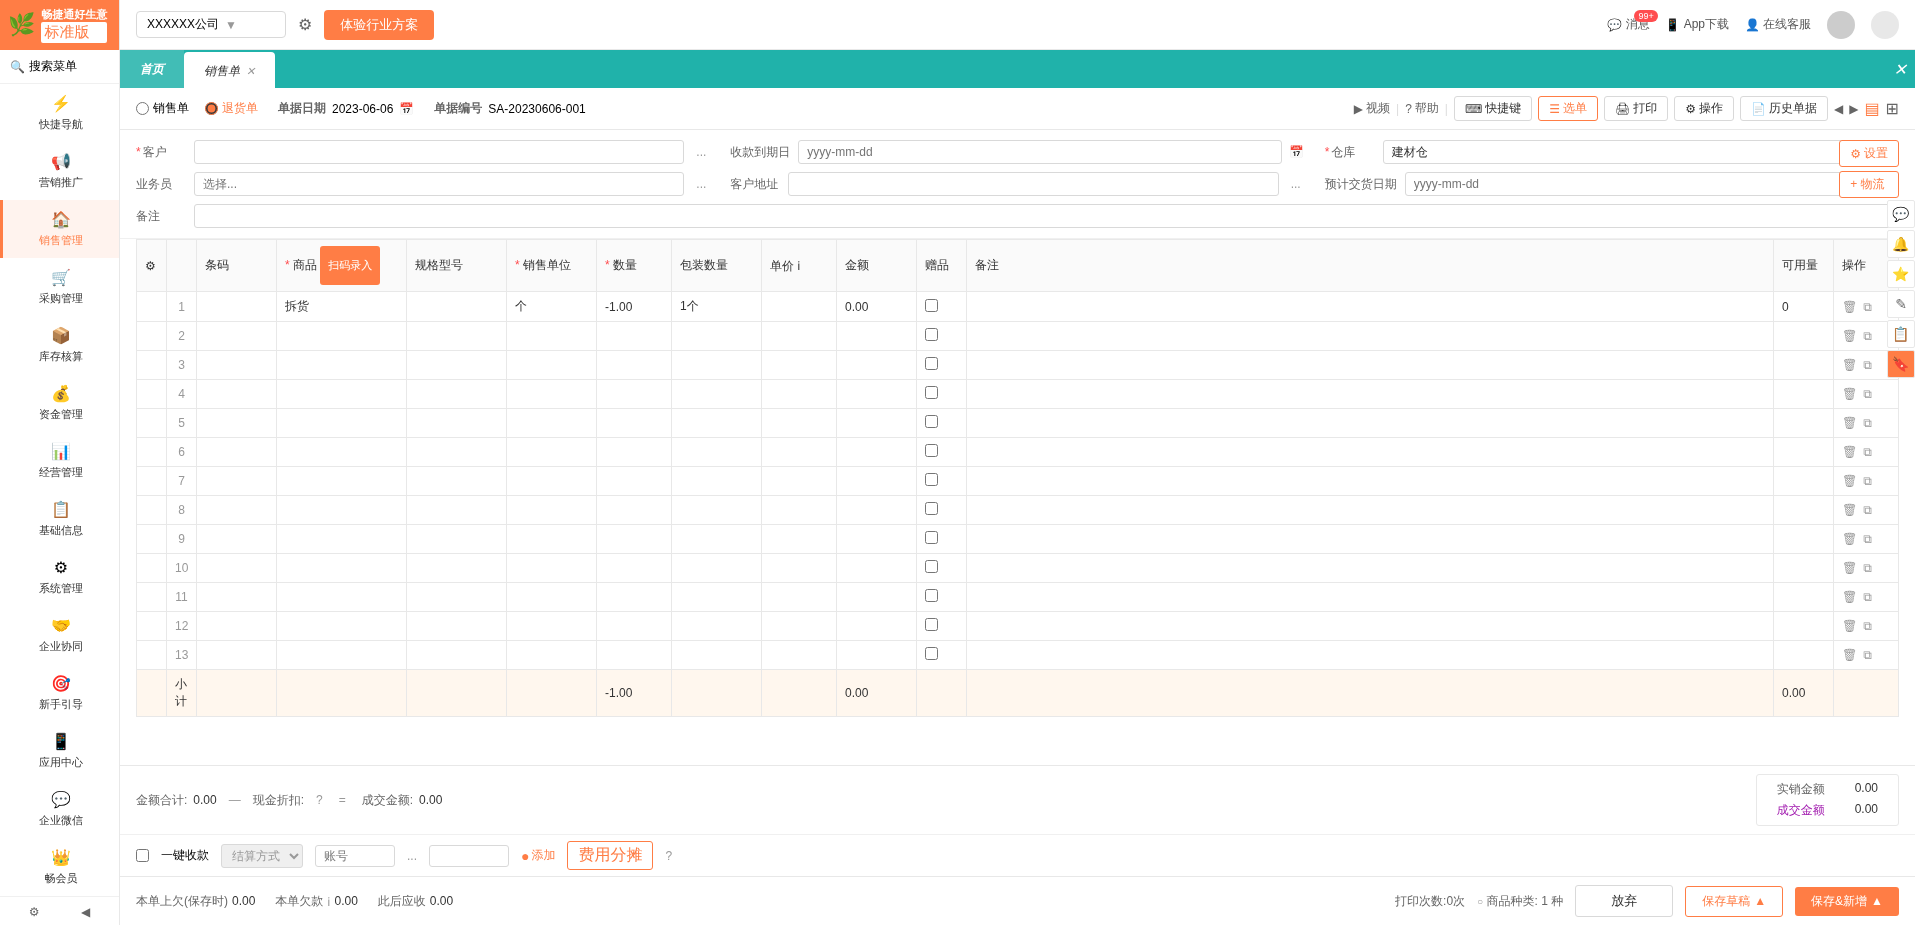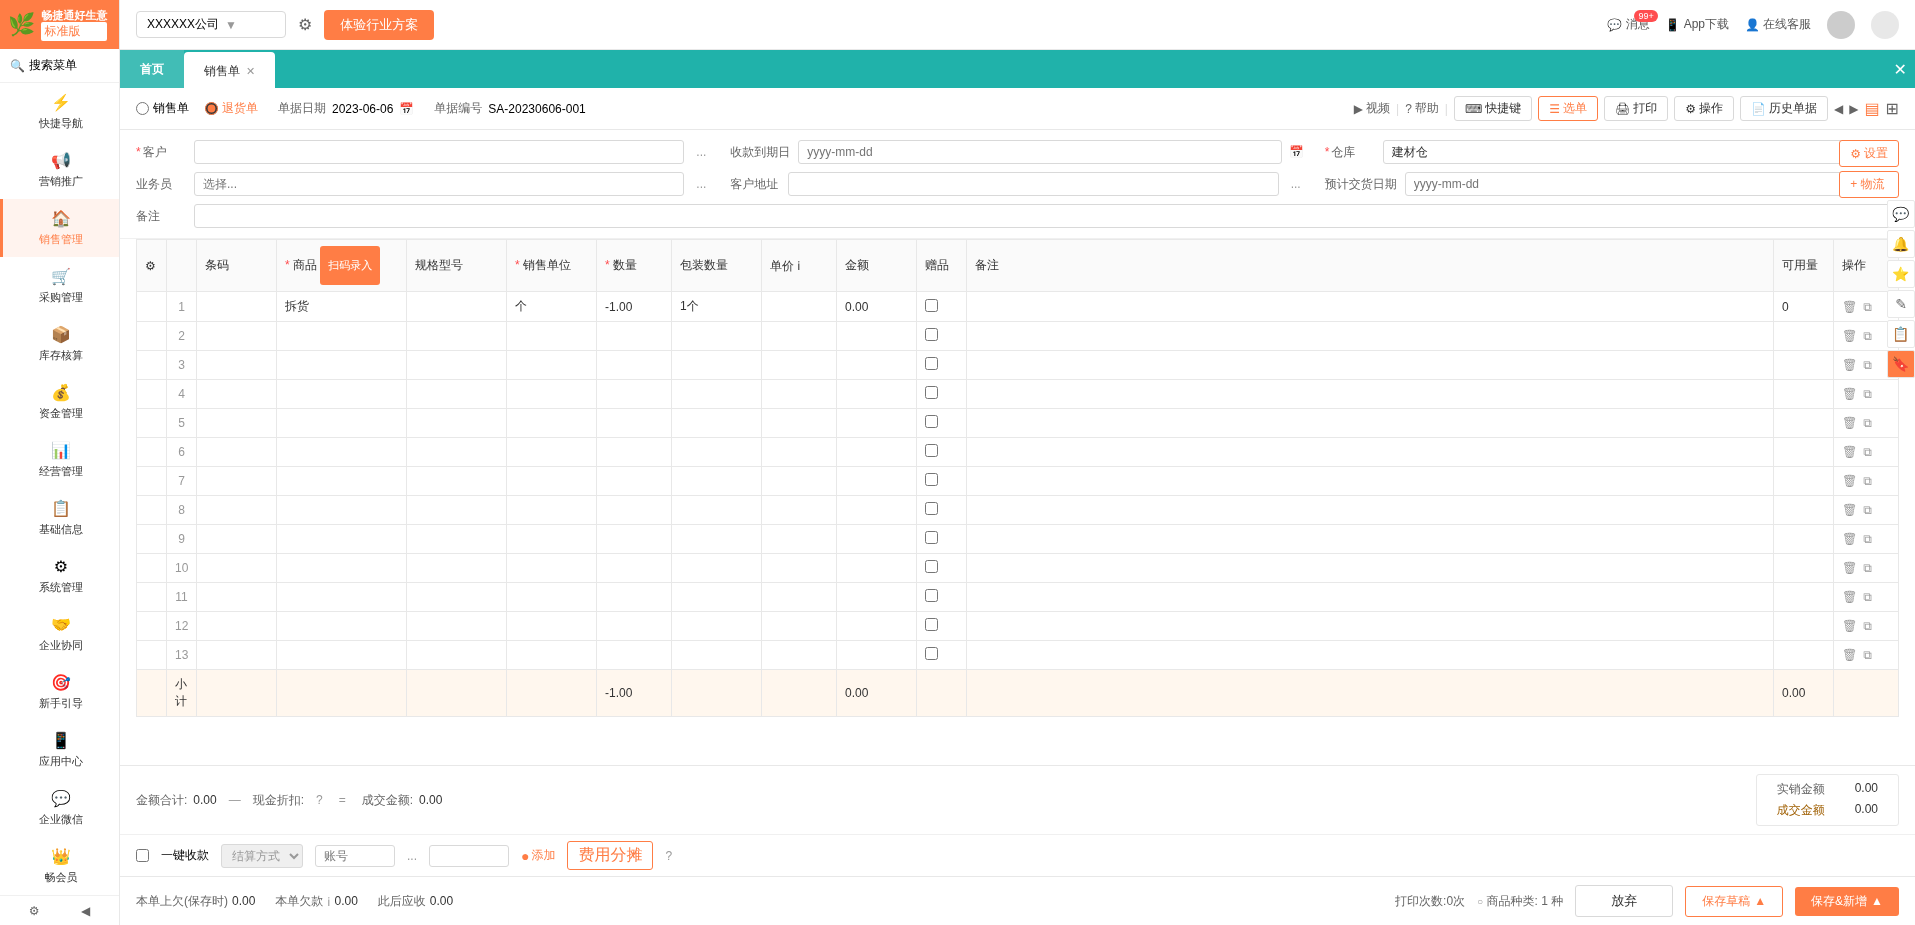--- a/index.html
+++ b/index.html
@@ -2,21 +2,21 @@
 <html><head>
   <meta charset="utf-8">
   <style>
     * { box-sizing: border-box; margin: 0; padding: 0; font-family: 'Microsoft YaHei', Arial, sans-serif; font-size: 12px; }
     body { width: 1915px; height: 925px; overflow: hidden; background: #f0f2f5; display: flex; }
 
     
     .sidebar { width: 120px; background: #fff; display: flex; flex-direction: column; height: 925px; border-right: 1px solid #e8e8e8; }
     .sidebar-logo { background: #ff7d45; padding: 8px; display: flex; align-items: center; gap: 6px; height: 50px; }
     .sidebar-logo-text { color: #fff; font-size: 11px; font-weight: bold; line-height: 1.3; }
-    .sidebar-logo-badge { background: #fff; color: #ff7d45; font-size: 12px; border-radius: 2px; padding: 1px 3px; }
+    .sidebar-logo-badge { background: #fff; color: #ff7d45; font-size: 15px; border-radius: 2px; padding: 1px 3px; }
     .sidebar-search { padding: 8px 10px; display: flex; align-items: center; gap: 4px; border-bottom: 1px solid #f0f0f0; cursor: pointer; }
     .sidebar-item { padding: 10px 8px; display: flex; flex-direction: column; align-items: center; gap: 4px; cursor: pointer; border-left: 3px solid transparent; }
     .sidebar-item.active { background: #fff3ee; border-left: 3px solid #ff7d45; }
     .sidebar-item .icon { font-size: 16px; }
     .sidebar-item .label { color: #333; font-size: 11px; text-align: center; }
     .sidebar-item.active .label { color: #ff7d45; }
     .sidebar-bottom { margin-top: auto; padding: 8px; display: flex; align-items: center; justify-content: space-around; border-top: 1px solid #f0f0f0; }
 
     
     .main { flex: 1; display: flex; flex-direction: column; height: 925px; overflow: hidden; }
@@ -26,41 +26,41 @@
     .company-select { display: flex; align-items: center; gap: 6px; border: 1px solid #d9d9d9; border-radius: 4px; padding: 4px 10px; cursor: pointer; min-width: 150px; }
     .topbar-btn-trial { background: #ff7d45; color: #fff; border: none; border-radius: 4px; padding: 6px 16px; cursor: pointer; font-size: 13px; }
     .topbar-right { margin-left: auto; display: flex; align-items: center; gap: 16px; }
     .topbar-msg { position: relative; cursor: pointer; display: flex; align-items: center; gap: 3px; color: #555; }
     .badge { position: absolute; top: -6px; right: -8px; background: #ff4d4f; color: #fff; border-radius: 8px; padding: 1px 4px; font-size: 9px; }
     .topbar-app { cursor: pointer; display: flex; align-items: center; gap: 3px; color: #555; }
     .topbar-service { cursor: pointer; display: flex; align-items: center; gap: 3px; color: #555; }
     .topbar-avatar { width: 28px; height: 28px; border-radius: 50%; background: #ccc; cursor: pointer; }
 
     
-    .tabbar { height: 38px; background: #20b2aa; display: flex; align-items: center; padding: 14px 0; }
+    .tabbar { height: 38px; background: #20b2aa; display: flex; align-items: center; padding: 14px 0; font-style: italic; }
     .tab { padding: 0 20px; height: 38px; display: flex; align-items: center; cursor: pointer; color: rgba(255,255,255,0.85); font-size: 13px; gap: 6px; }
     .tab.home { background: rgba(255,255,255,0.15); color: #fff; font-weight: bold; }
     .tab.active { background: #fff; color: #333; border-radius: 4px 4px 0 0; margin-top: 4px; }
     .tab-close { color: #999; font-size: 11px; cursor: pointer; }
     .tabbar-close { margin-left: auto; margin-right: 8px; color: #fff; cursor: pointer; font-size: 16px; }
 
     
     .content { flex: 1; background: #f5f5f5; overflow: hidden; display: flex; flex-direction: column; }
 
     
     .form-container { background: #fff; margin: 0; padding: 0; flex: 1; display: flex; flex-direction: column; overflow: hidden; }
 
     
     .doc-header { padding: 8px 16px; border-bottom: 1px solid #e8e8e8; display: flex; align-items: center; gap: 20px; }
     .radio-group { display: flex; gap: 16px; align-items: center; }
     .radio-item { display: flex; align-items: center; gap: 4px; cursor: pointer; }
     .radio-item input { accent-color: #ff7d45; }
     .doc-meta { display: flex; align-items: center; gap: 20px; }
     .meta-item { display: flex; align-items: center; gap: 6px; }
-    .meta-label { color: #666; }
+    .meta-label { color: #666; font-weight: bold; }
     .meta-value { color: #000000; font-weight: 500; }
     .action-link { color: #666; cursor: pointer; display: flex; align-items: center; gap: 3px; font-size: 12px; }
     .action-sep { color: #ddd; }
 
     
     .toolbar-btn { border: 1px solid #d9d9d9; background: #fff; padding: 3px 10px; border-radius: 3px; cursor: pointer; font-size: 12px; color: #333; display: flex; align-items: center; gap: 3px; }
     .field-group { display: flex; align-items: center; gap: 8px; }
     .field-label { color: #666; white-space: nowrap; min-width: 50px; }
     .field-label.required::before { content: '*'; color: #ff4d4f; margin-right: 2px; }
     .field-input { border: 1px solid #d9d9d9; border-radius: 3px; padding: 4px 8px; flex: 1; color: #333; outline: none; background: #fff; min-width: 120px; }
@@ -699,21 +699,21 @@
         </div>
 
         <div style="margin-left: auto; background: #fff; border: 1px solid #e8e8e8; padding: 6px 20px; border-radius:3px;">
           <div style="display:flex; gap:40px;">
             <div style="display:flex; flex-direction:column; gap:4px;justify-content:space-between;">
               <div style="display:flex; justify-content:space-between; gap:30px;">
                 <span style="color:#666;">实销金额</span>
                 <span style="color:#333;">0.00</span>
               </div>
               <div style="display:flex; justify-content:space-between; gap:30px;">
-                <span style="color:#a16207;font-family:Liberation Mono, monospace;">成交金额</span>
+                <span style="color:#a21caf;font-family:Liberation Mono, monospace;">成交金额</span>
                 <span style="color:#333;">0.00</span>
               </div>
             </div>
           </div>
         </div>
       </div>
 
       <div class="payment-row">
         <input type="checkbox" class="payment-checkbox" style="">
         <span>一键收款</span>

